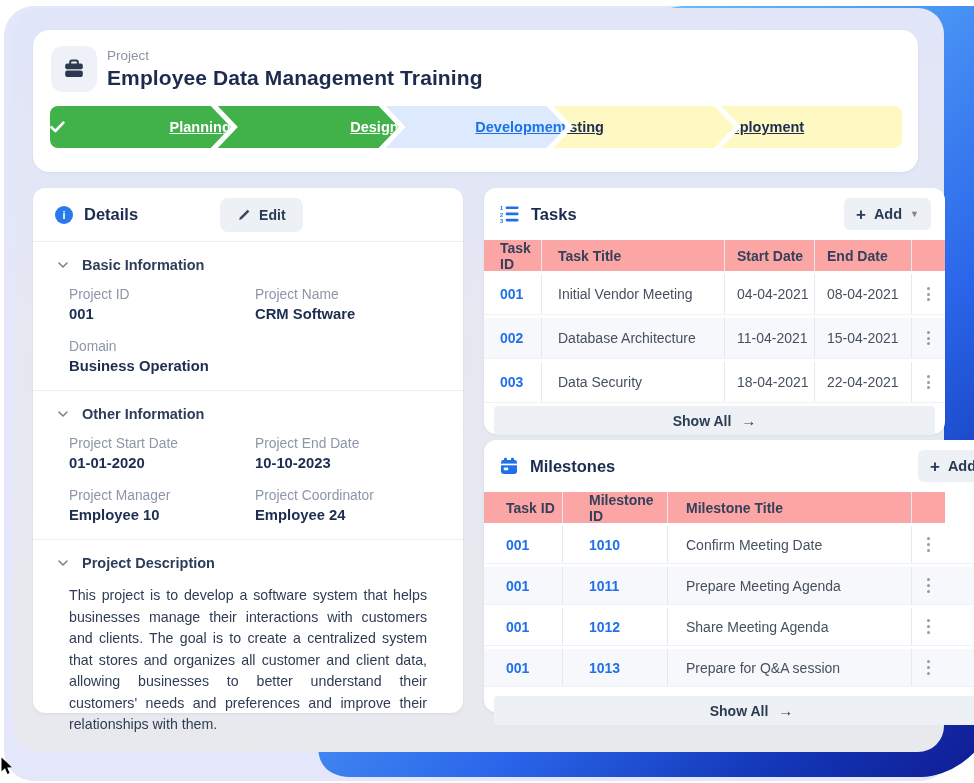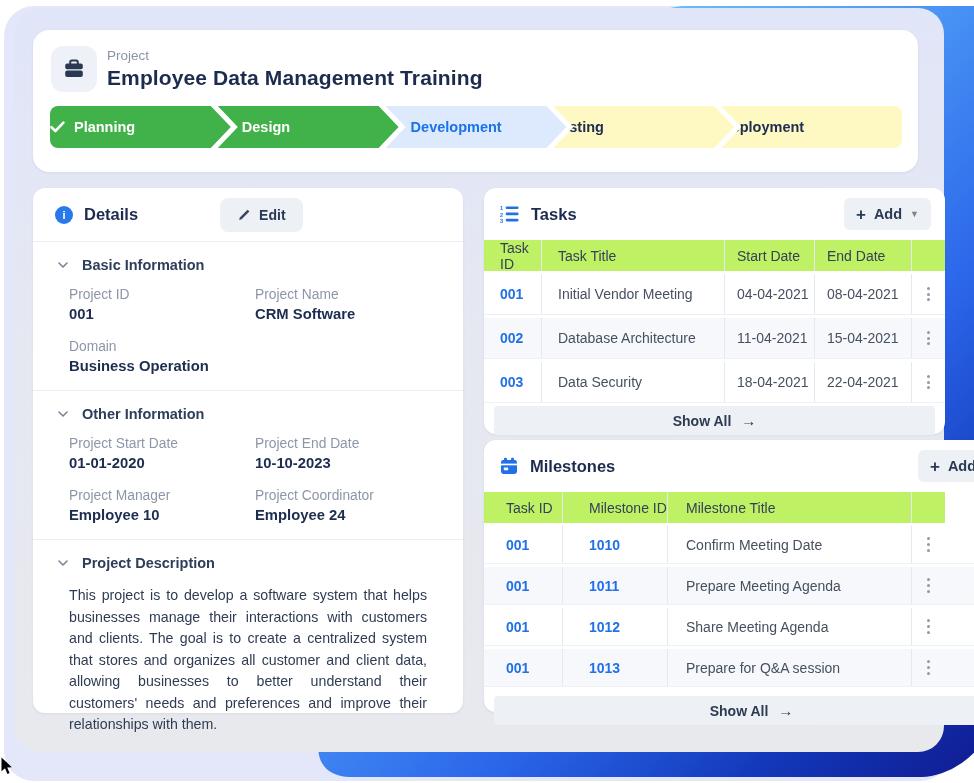--- a/index.html
+++ b/index.html
@@ -21,22 +21,22 @@
 
   
   .header-card { left:33px; top:30px; width:885px; height:142px; border-radius:16px; padding:16px 16px 0; }
   .hc-top { display:flex; align-items:center; gap:10px; padding-left:2px; }
   .app-icon-box { width:46px; height:46px; border-radius:12px; background:#eef1f7;
     display:flex; align-items:center; justify-content:center; }
   .eyebrow { font-size:13.5px; color:#8b94a6; margin-bottom:3px; }
   .page-title { font-size:21px; font-weight:bold; color:#1c2b4e; letter-spacing:.1px; }
 
   .stages { display:flex; margin-top:14px; padding:0 0 0 1px; }
-  .stage { flex:1; height:42px; display:flex; align-items:center; justify-content:flex-start; gap:9px;
-    font-size:14.5px; font-weight:bold; position:relative; }
+  .stage { flex:1; height:42px; display:flex; align-items:center; justify-content:space-between; gap:9px;
+    font-size:14.5px; font-weight:bold; position:relative;text-decoration:underline; }
   .stage + .stage { margin-left:-13px; }
   .stage.first { clip-path:polygon(0 0, calc(100% - 20px) 0, 100% 50%, calc(100% - 20px) 100%, 0 100%); border-radius:8px 0 0 8px; }
   .stage.mid   { clip-path:polygon(0 0, calc(100% - 20px) 0, 100% 50%, calc(100% - 20px) 100%, 0 100%, 20px 50%); }
   .stage.last  { clip-path:polygon(0 0, 100% 0, 100% 100%, 0 100%, 20px 50%); border-radius:0 8px 8px 0; }
   .stage.done { background:#41b149; color:#fff; }
   .stage.active { background:#ddeafd; color:#1a73e8; }
   .stage.upcoming { background:#fef9c3; color:#202e52; }
 
   
   .details-panel { left:33px; top:188px; width:430px; height:525px; border-radius:12px; }
@@ -61,21 +61,21 @@
   
   .tasks-panel { left:484px; top:188px; width:461px; height:246px; border-radius:12px; padding:10px 0 0; }
   .milestones-panel { left:484px; top:440px; width:535px; height:272px; border-radius:12px; padding:10px 0 0; }
   .p-header { display:flex; align-items:center; padding:0 14px 10px 16px; }
   .p-title { font-size:16.5px; font-weight:bold; color:#1c2b4e; margin-left:12px; }
   .add-btn { height:32px; padding:0 12px; font-size:14.5px; margin-left:auto; border-radius:6px; }
   .plus { font-size:17px; font-weight:bold; line-height:1; color:#2b3a55; }
   .caret { font-size:9px; color:#7c8596; }
 
   .trow { display:flex; align-items:stretch; margin-bottom:3px; }
-  .thead .cell { background:#bef264; font-weight:normal; color:#35405a; font-size:14px; }
+  .thead .cell { background:#fca5a5; font-weight:bold; color:#35405a; font-size:14px; }
   .cell { display:flex; align-items:center; font-size:14px; color:#46505f; border-right:1px solid #e4e8ef; }
   .cell:last-child { border-right:none; }
   .trow.body { background:#fff; }
   .trow.body.alt { background:#f7f8fb; }
   .thead { height:31px; }
   .trow.body { height:41px; border-bottom:1px solid #eef1f5; }
   .m-row.body { height:38px; }
   .id-link { color:#2170e8; font-weight:bold; }
 
   .t-c0 { width:58px; padding-left:16px; }

